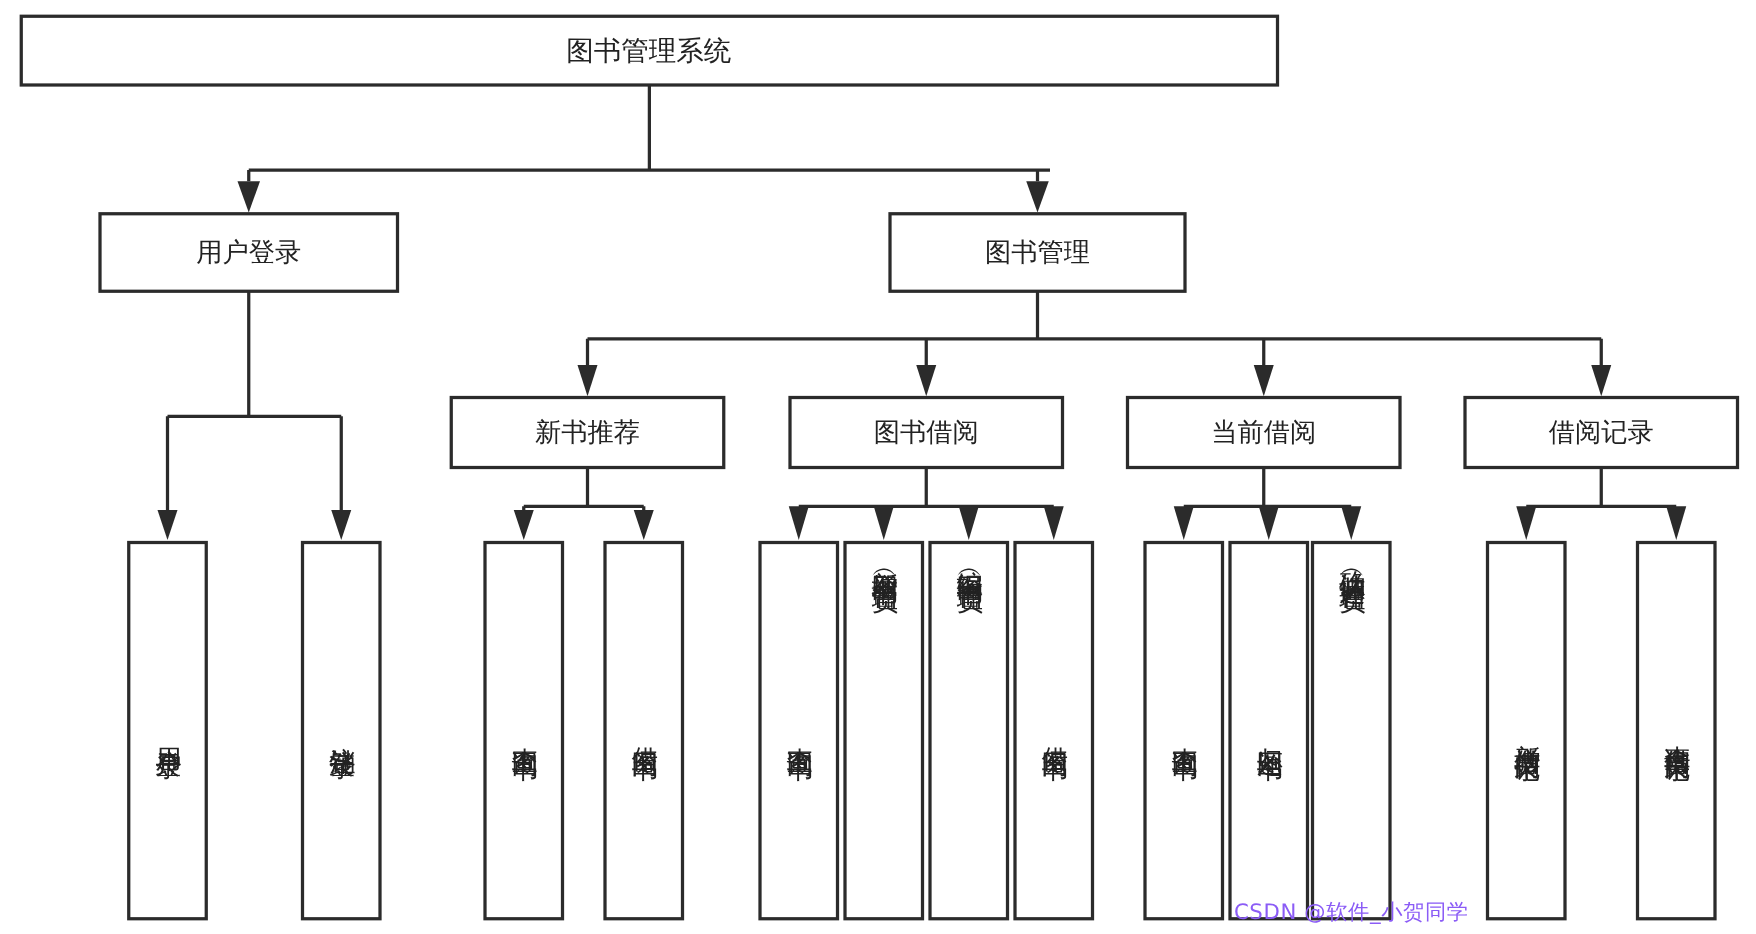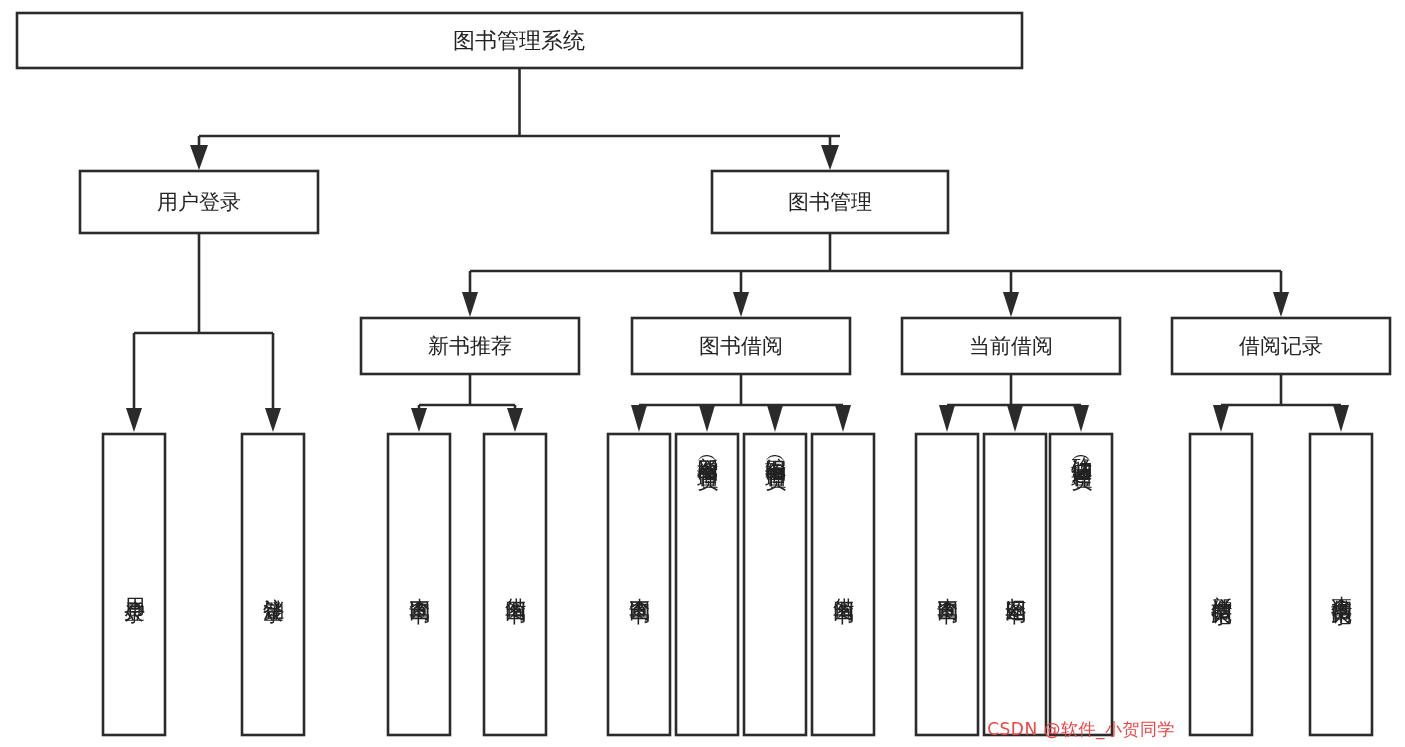--- a/index.html
+++ b/index.html
@@ -68,21 +68,21 @@
     color: #222222;
     white-space: nowrap;
     text-align: center;
   }
   .watermark {
     position: absolute;
     right: 10px;
     bottom: 6px;
     font-family: "DejaVu Sans", "Liberation Sans", sans-serif;
     font-size: 17px;
-    color: #ef4444;
+    color: #8b5cf6;
     white-space: nowrap;
     letter-spacing: 0.5px;
   }
 </style>
 </head>
 <body>
 
 <div id="diagram-root">
 
   <svg class="diagram" viewBox="0 0 1405 747" xmlns="http://www.w3.org/2000/svg">

